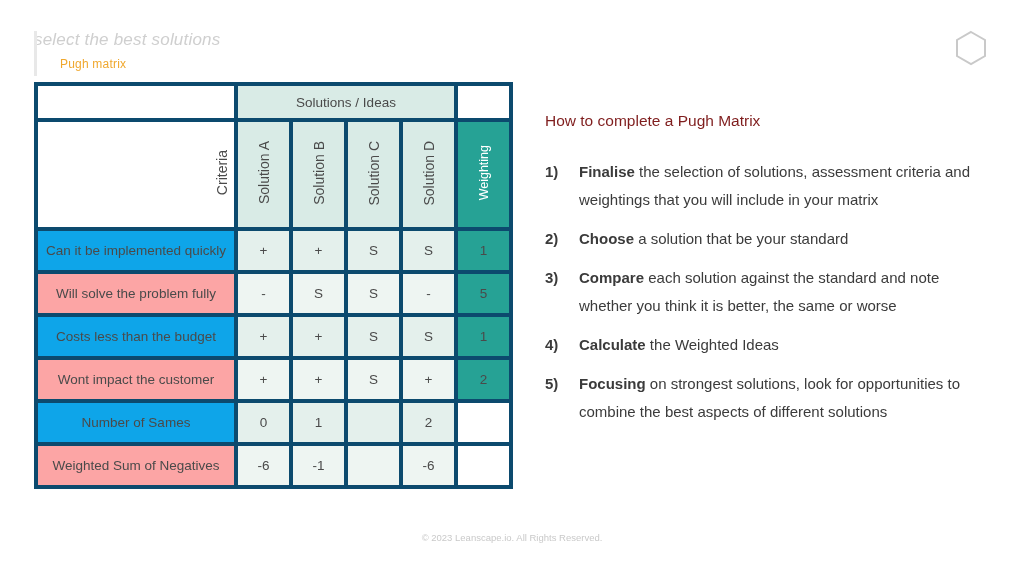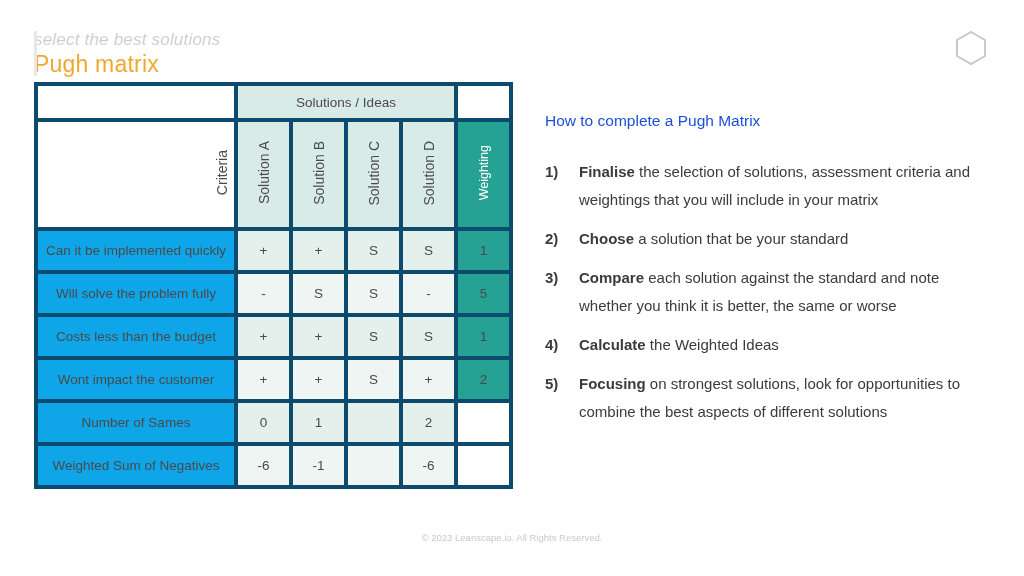--- a/index.html
+++ b/index.html
@@ -31,22 +31,22 @@
     background: #e8e8e8;
   }
   .header-sub {
     font-size: 17px;
     color: #cfcfcf;
     line-height: 24px;
     letter-spacing: 0.2px;
     font-style: italic;
   }
   .header-title {
-    margin-left: 0;
-    font-size: 23px;
+    margin-left: 26px;
+    font-size: 12px;
     color: #f0a82e;
     line-height: 24px;
     letter-spacing: 0.2px;
   }
 
   
   .logo {
     position: absolute;
     right: 36px;
     top: 30px;
@@ -108,21 +108,21 @@
     color: #ffffff;
   }
   .vert.weight .vtext { color: #ffffff; font-size: 12.5px; }
 
   .row-crit {
     background: #0ea5e9;
     text-align: center;
     padding: 6px 8px;
     line-height: 16px;
   }
-  .row-crit.light { background: #0ea5e9; }
+  .row-crit.light { background: #fca5a5; }
   .cell-val {
     background: #e4f0ec;
     height: 39px;
   }
   .cell-val.light { background: #eef5f2; }
   .cell-weight {
     background: #26a295;
     color: #ffffff;
     font-size: 13.5px;
   }
@@ -138,21 +138,21 @@
 
   
   .panel {
     position: absolute;
     left: 545px;
     top: 112px;
     width: 430px;
   }
   .panel-title {
     font-size: 15.5px;
-    color: #1d4ed8;
+    color: #7f1d1d;
     margin-bottom: 28px;
   }
   .steps {
     list-style: none;
     margin: 0;
     padding: 0;
   }
   .step {
     display: flex;
     margin-bottom: 11px;

